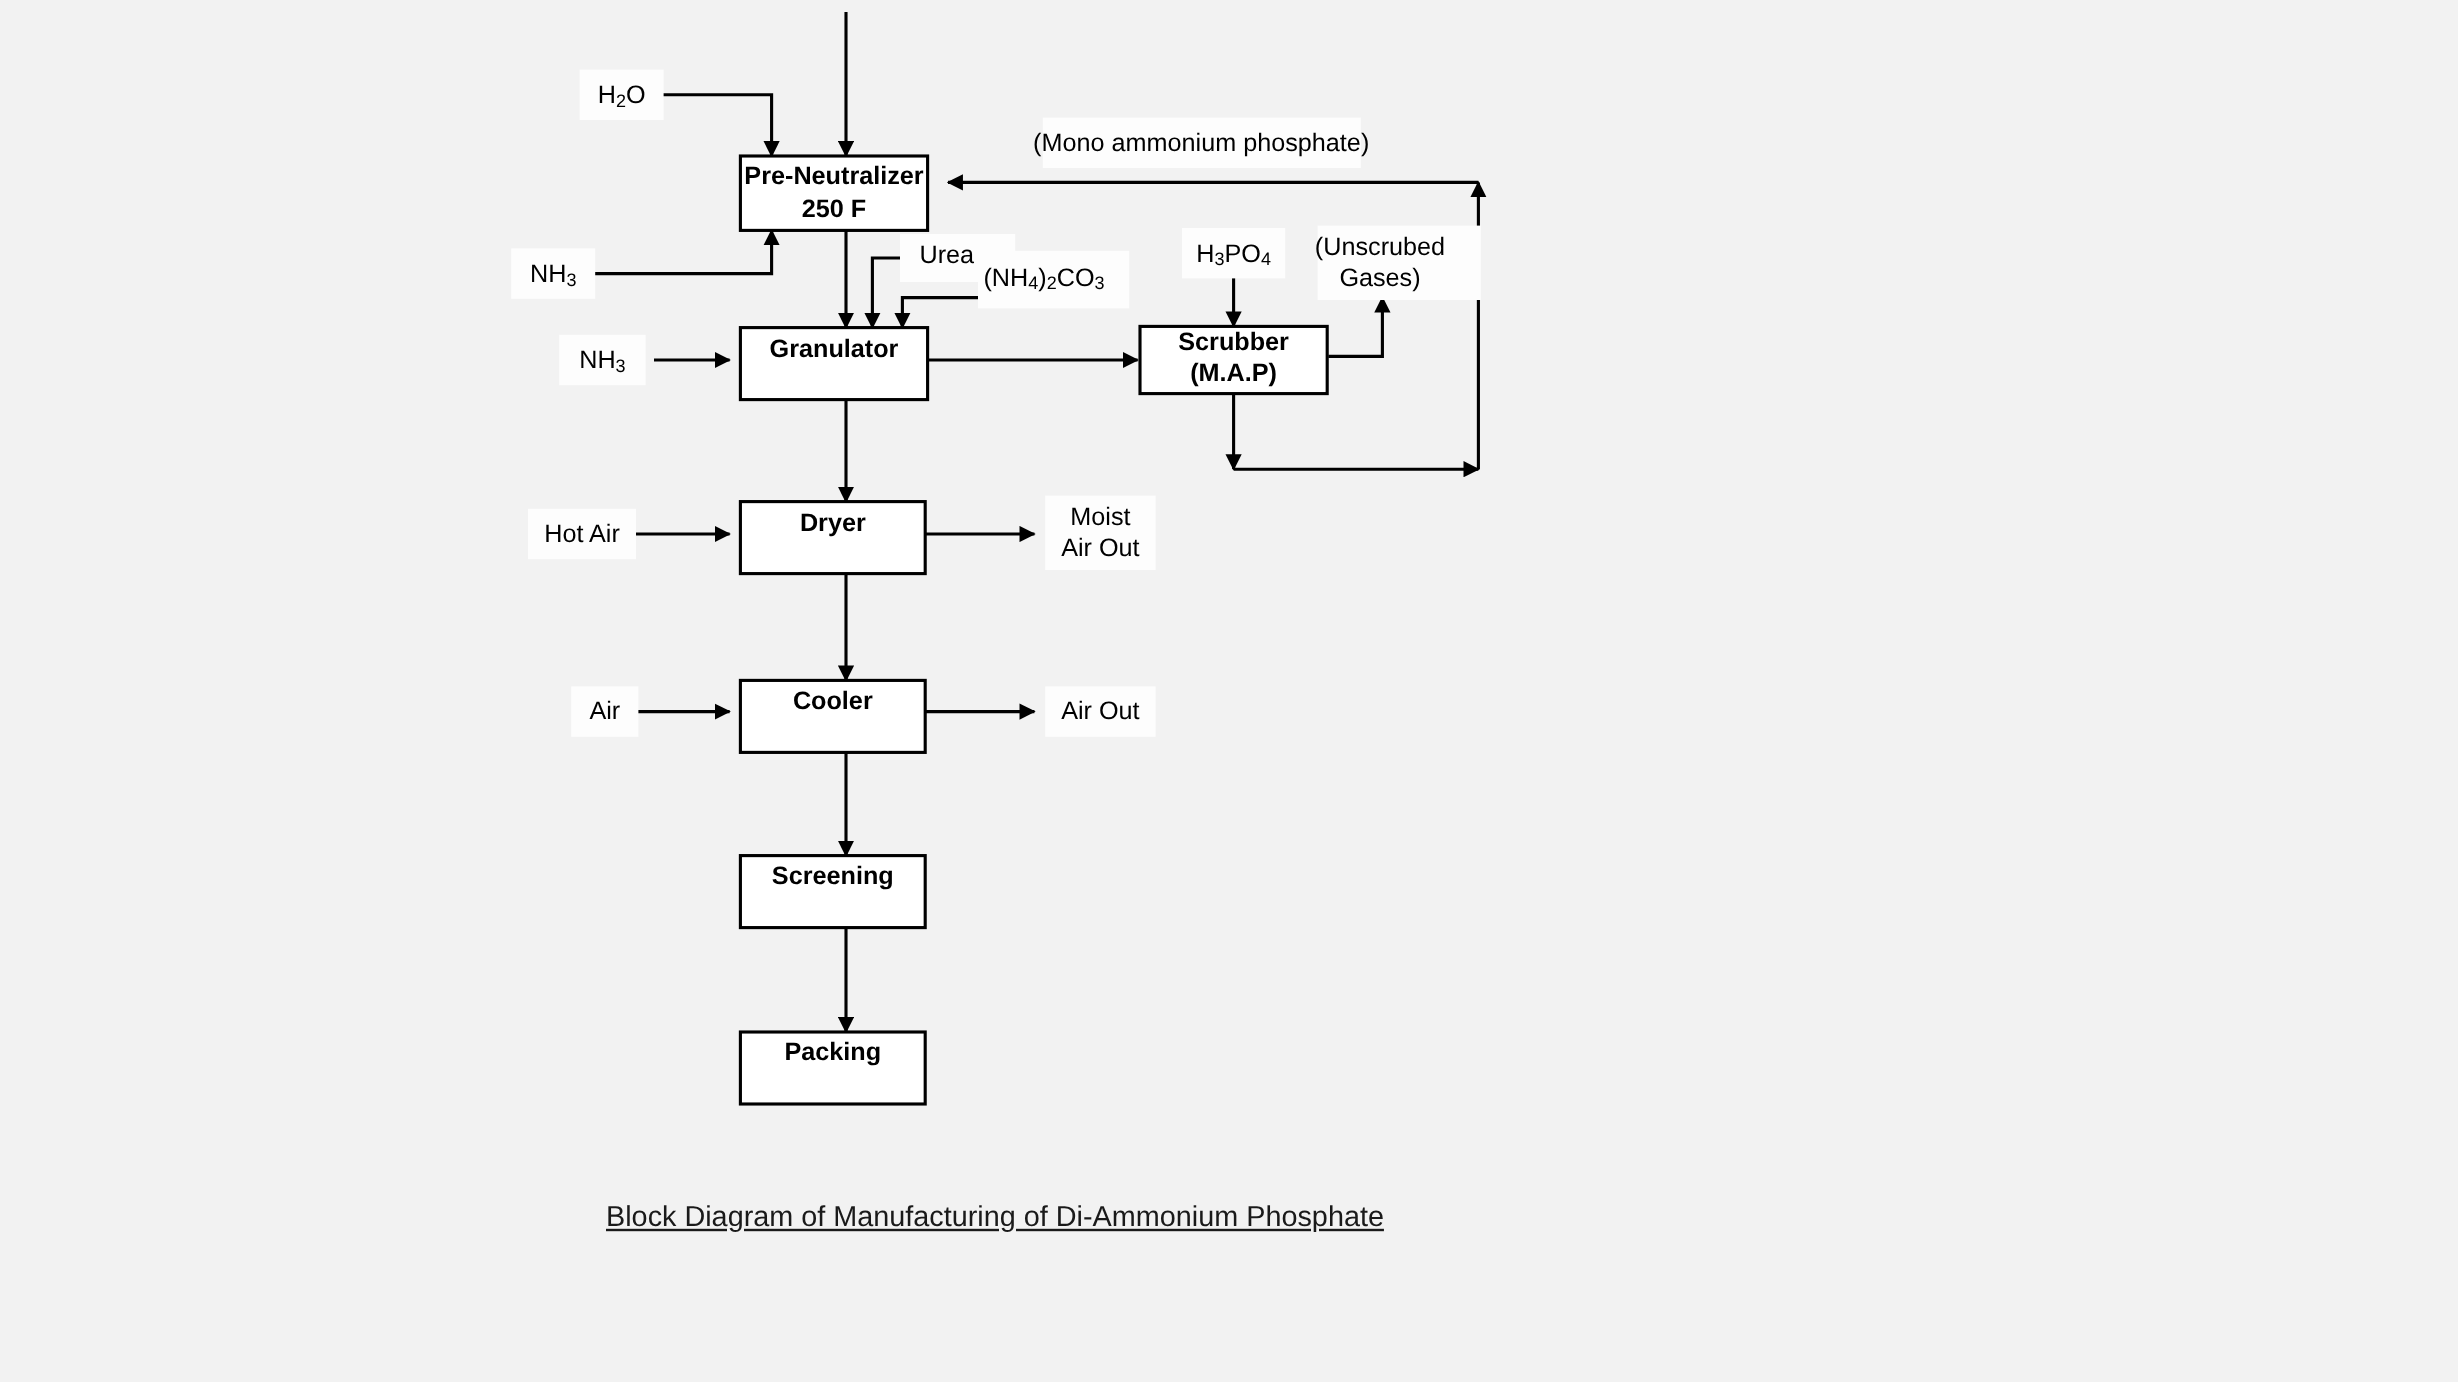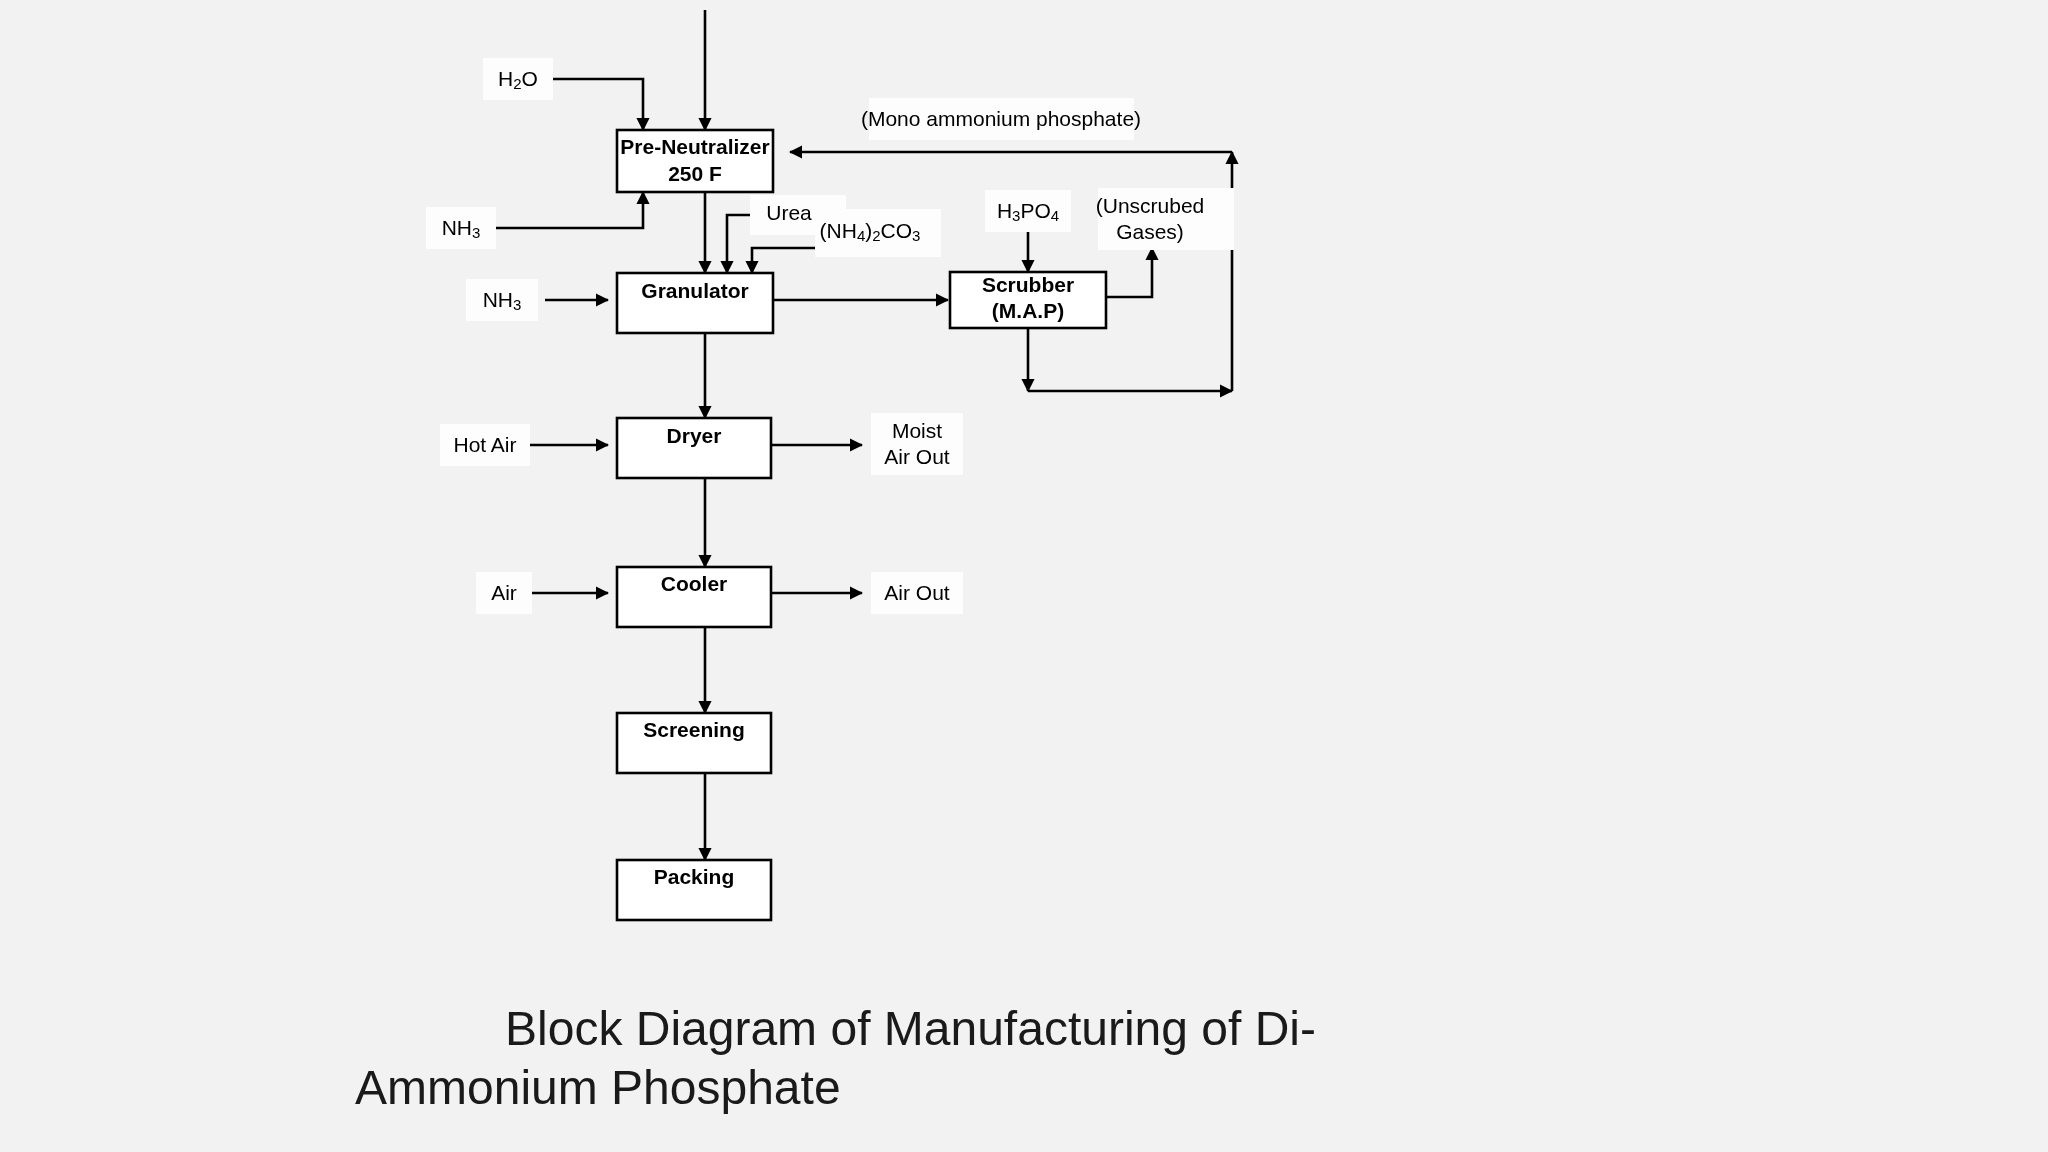--- a/index.html
+++ b/index.html
@@ -61,24 +61,25 @@
     stroke-width: 2.6;
     stroke-linecap: butt;
     stroke-linejoin: miter;
   }
   #caption {
     position: absolute;
     left: 355px;
     top: 1000px;
     width: 1200px;
     font-family: "Liberation Sans", sans-serif;
-    font-size: 48px;
+    font-size: 24px;
     line-height: 1.22;
     color: #1a1a1a;
     text-indent: 150px;
+    text-decoration: underline;
   }
 </style>
 </head>
 <body>
 
 <div id="diagram-root">
 
   <svg id="flow" viewBox="0 0 2048 1152">
     <defs>
       <marker id="arrow" viewBox="0 0 10 10" refX="9.2" refY="5" markerWidth="5.2" markerHeight="5.2" orient="auto-start-reverse">

